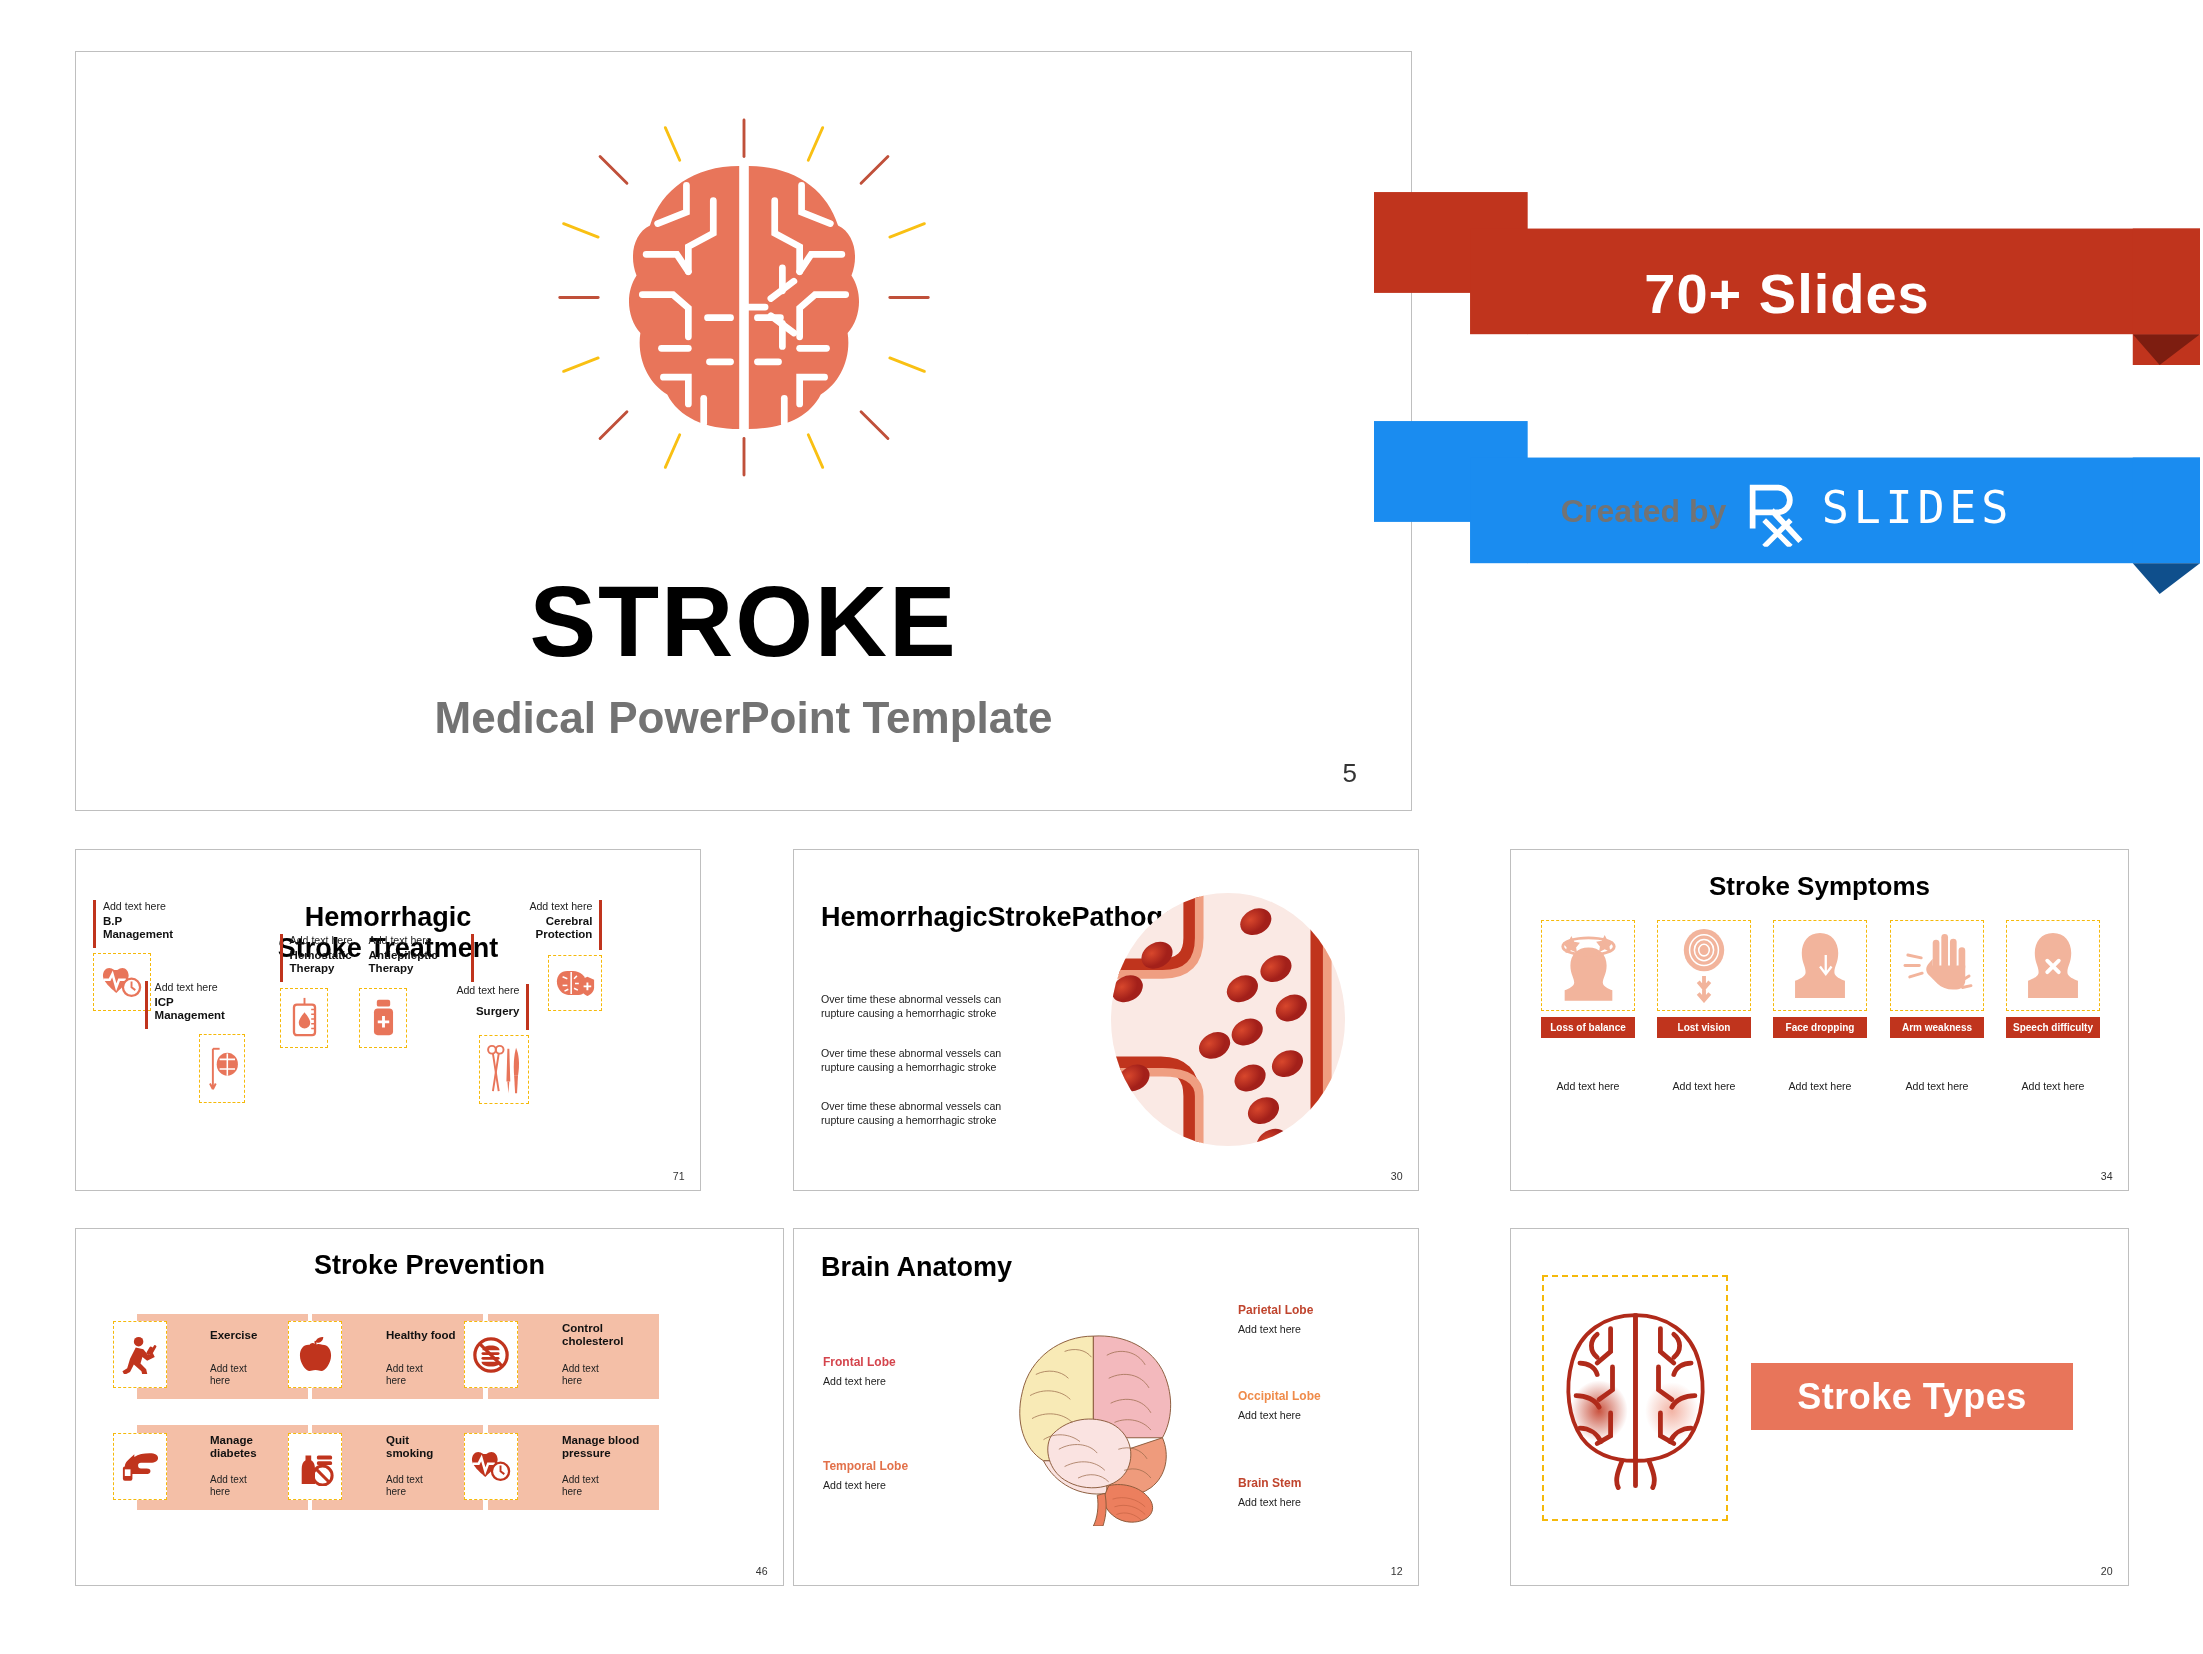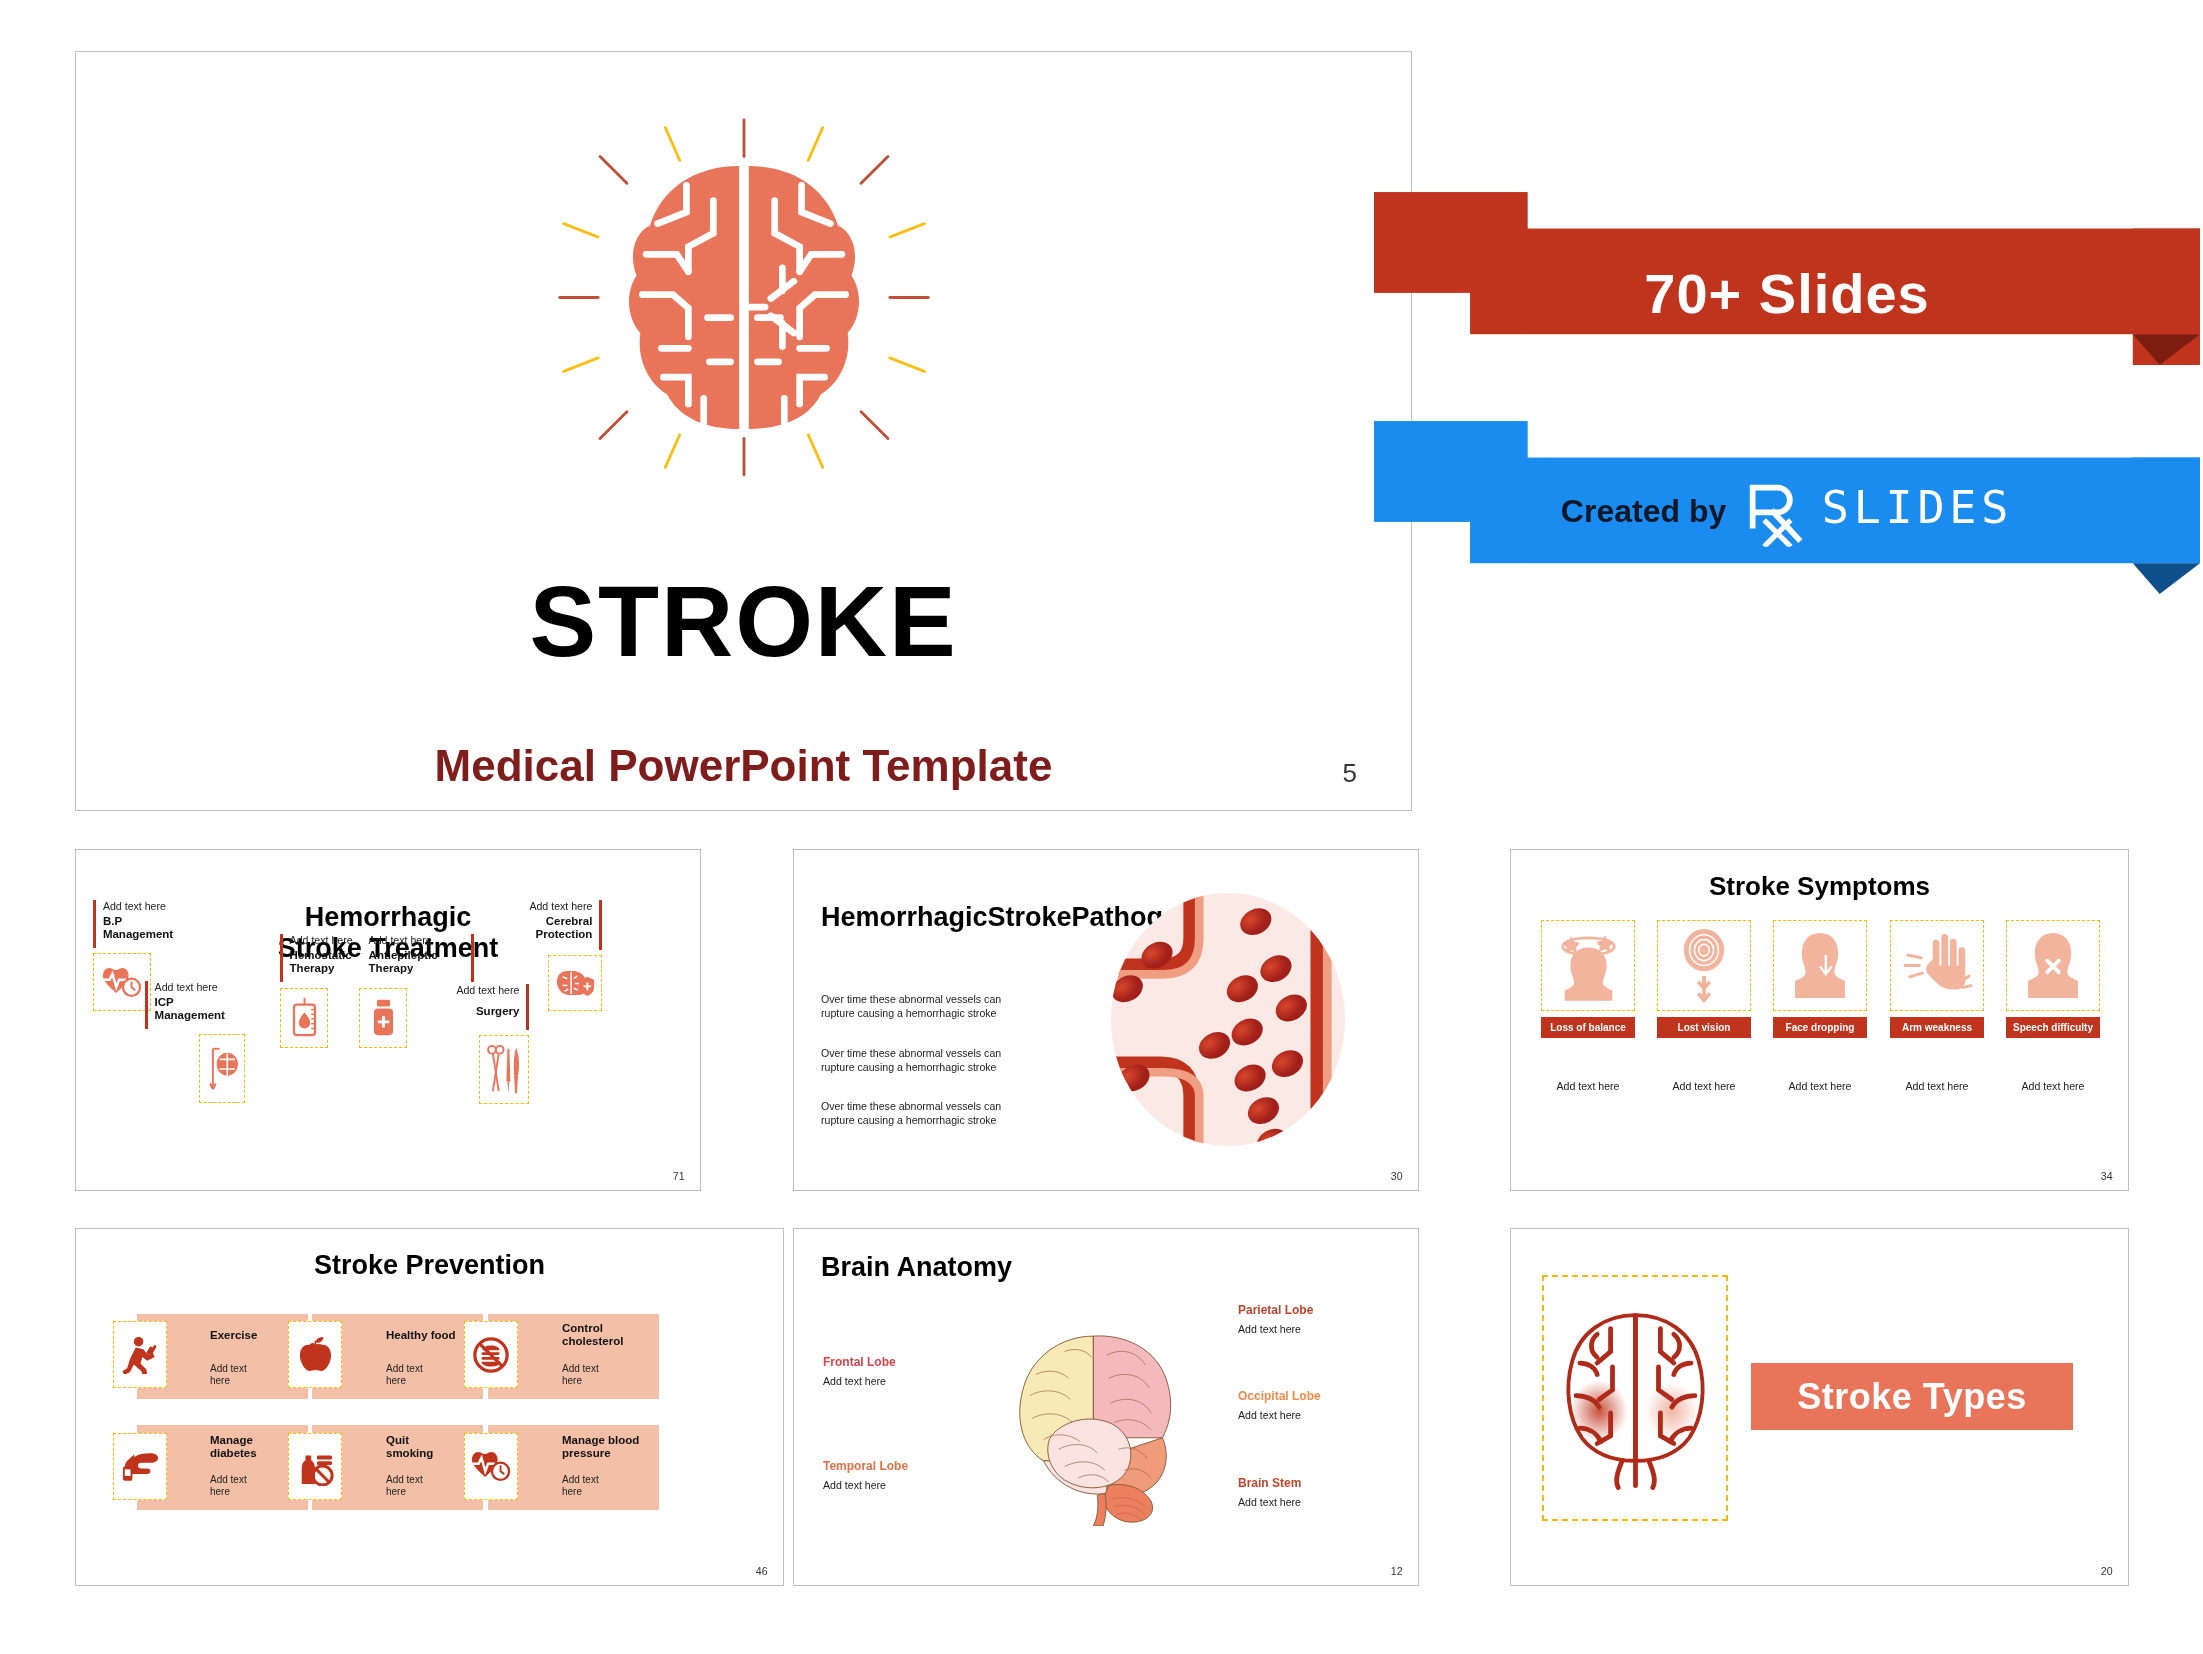--- a/index.html
+++ b/index.html
@@ -9,21 +9,21 @@
 
   .slide{position:absolute;background:#fff;border:1px solid #bfbfbf;box-sizing:border-box;overflow:hidden;}
 
   
   #hero{left:75px;top:51px;width:1337px;height:760px;}
   .hero-inner{position:absolute;left:0;top:0;width:100%;height:100%;}
   .brain-logo{position:absolute;left:50%;top:58px;transform:translateX(-50%);width:403px;height:375px;}
   .hero-title{position:absolute;left:0;right:0;top:519px;text-align:center;
               font-size:100px;font-weight:bold;letter-spacing:1.9px;color:#000;line-height:1;}
   .hero-sub{position:absolute;left:0;right:0;top:644px;text-align:center;
-            font-size:44px;font-weight:bold;color:#7f1d1d;line-height:1;margin-top:48px;}
+            font-size:44px;font-weight:bold;color:#737373;line-height:1;}
   .pagenum{position:absolute;right:0;bottom:0;font-size:23px;color:#333;font-weight:400;}
   #hero .pagenum{right:54px;bottom:21px;font-size:26px;}
 
   
   .ribbon{position:absolute;}
   .rb-label{position:absolute;display:flex;align-items:center;white-space:nowrap;}
 
   #ribbon-slides{left:1374px;top:192px;width:826px;height:173px;}
   #ribbon-created{left:1374px;top:421px;width:826px;height:173px;}
 
@@ -159,21 +159,21 @@
 
 <div class="ribbon" id="ribbon-created">
   <svg width="826" height="173" viewBox="0 0 860 180">
     <rect x="0" y="0" width="160" height="105" fill="#1a8cf0"></rect>
     <polygon points="100,105 160,105 160,148" fill="#0f4f8c"></polygon>
     <rect x="100" y="38" width="760" height="110" fill="#1a8cf0"></rect>
     <rect x="790" y="38" width="70" height="110" fill="#1a8cf0"></rect>
     <polygon points="790,148 860,148 818,180" fill="#0f4f8c"></polygon>
   </svg>
   <div class="rb-label">
-    <span style="color:#0f172a;font-size:32px;font-weight:bold;">Created by</span>
+    <span style="color:#737373;font-size:32px;font-weight:bold;">Created by</span>
     <span class="rxmark">
       <svg width="63" height="67" viewBox="0 0 66 70">
         <path d="M8 8 L8 48 M8 8 L34 8 A13 13 0 0 1 34 34 L8 34 M30 34 L56 62" stroke="#fff" stroke-width="6" fill="none" stroke-linecap="square"></path>
         <path d="M20 40 L44 66 M44 40 L20 66" stroke="#fff" stroke-width="6" fill="none" stroke-linecap="square" opacity="0"></path>
         <path d="M22 44 L46 68 M46 44 L22 68" stroke="#fff" stroke-width="5.5" fill="none" stroke-linecap="square"></path>
       </svg>
     </span>
     <span class="brandname">SLIDES</span>
   </div>
 </div>

